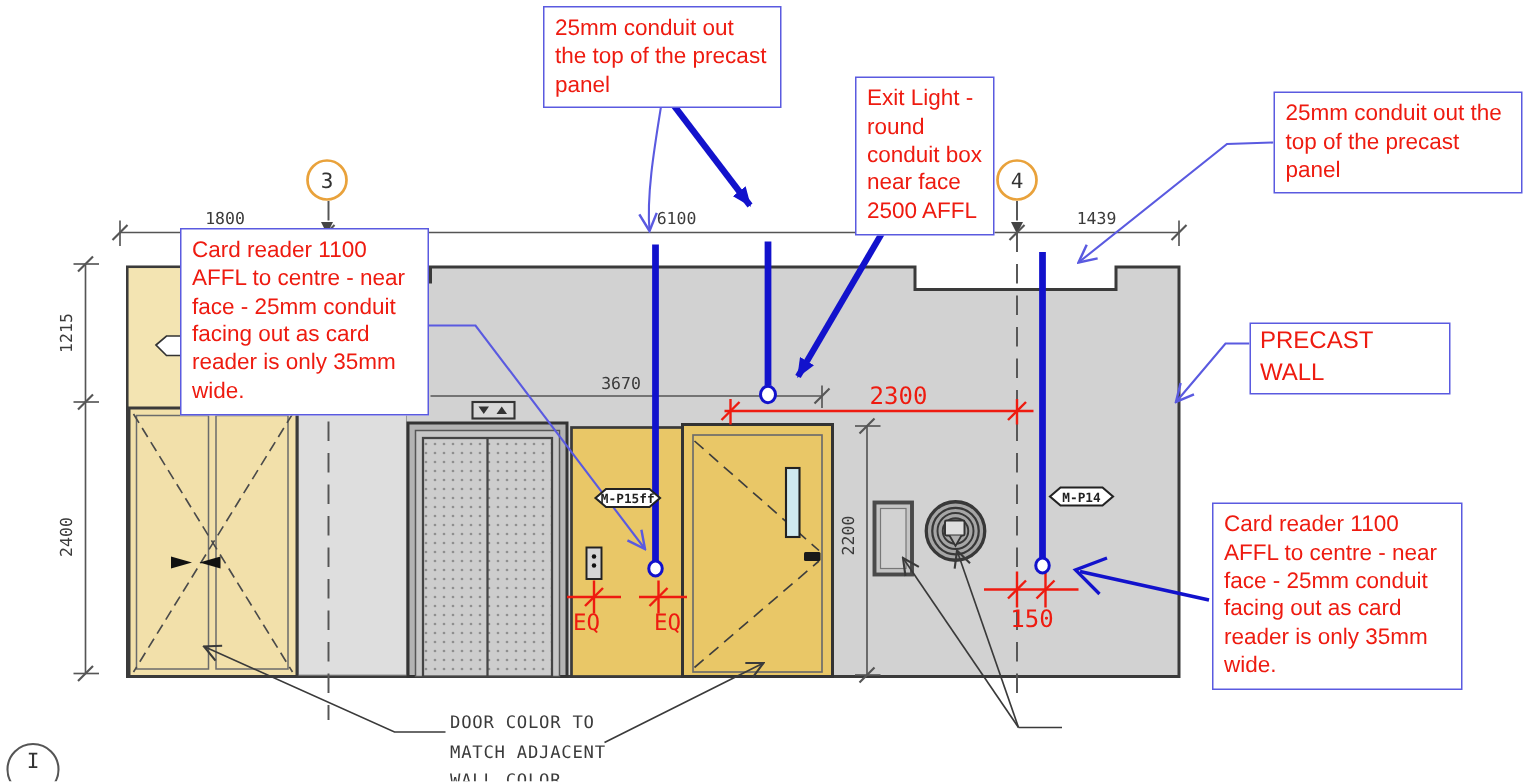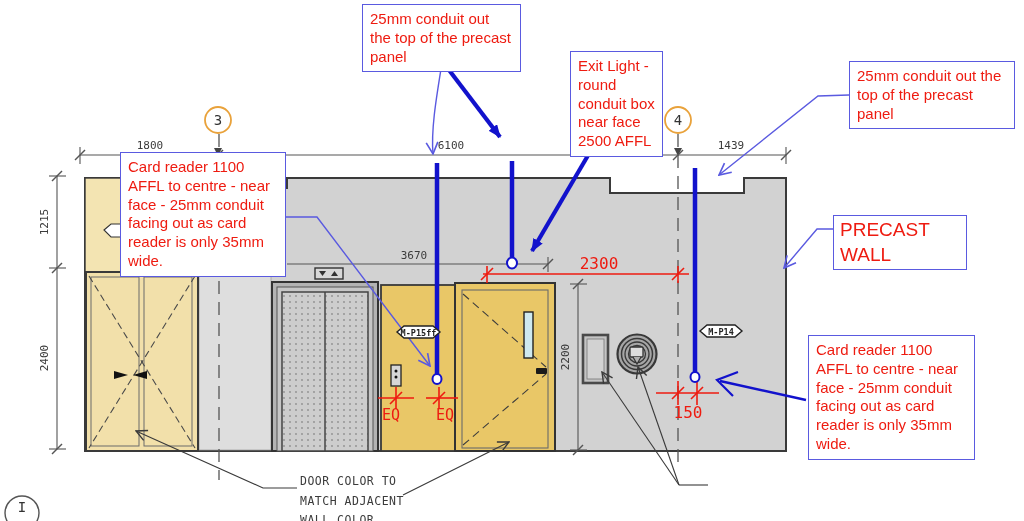--- a/index.html
+++ b/index.html
@@ -1,21 +1,21 @@
 <!DOCTYPE html>
 <html><head>
 <meta charset="utf-8">
 <style>
   html,body{margin:0;padding:0;background:#fff;}
   #stage{position:relative;width:1024px;height:521px;background:#fff;overflow:hidden;
          font-family:"Liberation Sans",sans-serif;}
   #stage svg{position:absolute;left:0;top:0;}
   .ann-box{position:absolute;background:#fff;border:1.6px solid #5a5ae0;color:#ee1b10;
            font:15px/1.25 "Liberation Sans",sans-serif;padding:5px 7px;box-sizing:border-box;z-index:6;}
-  .ann-box.small{font-size:19px;padding:2px 6px;line-height:1.3;}
+  .ann-box.small{font-size:16px;padding:2px 6px;line-height:1.3;}
   .note{position:absolute;color:#3b3b3b;font:11.5px/1.7 "DejaVu Sans Mono",monospace;
         white-space:pre-line;letter-spacing:0.5px;z-index:5;margin-top:17px;}
   .drawing-title{position:absolute;left:46px;top:502px;color:#33333b;
         font:600 13.5px/1.2 "Liberation Sans",sans-serif;z-index:5;}
   .dimtxt{font:11px "DejaVu Sans Mono",monospace;fill:#3b3b3b;}
   .redtxt{font:16px "DejaVu Sans Mono",monospace;fill:#ee1b10;}
   .eqtxt{font:15px "DejaVu Sans Mono",monospace;fill:#ee1b10;}
   .tagtxt{font:bold 8.5px "DejaVu Sans Mono",monospace;fill:#222;}
   .bubtxt{font:14px "DejaVu Sans Mono",monospace;fill:#333;}
 </style>

